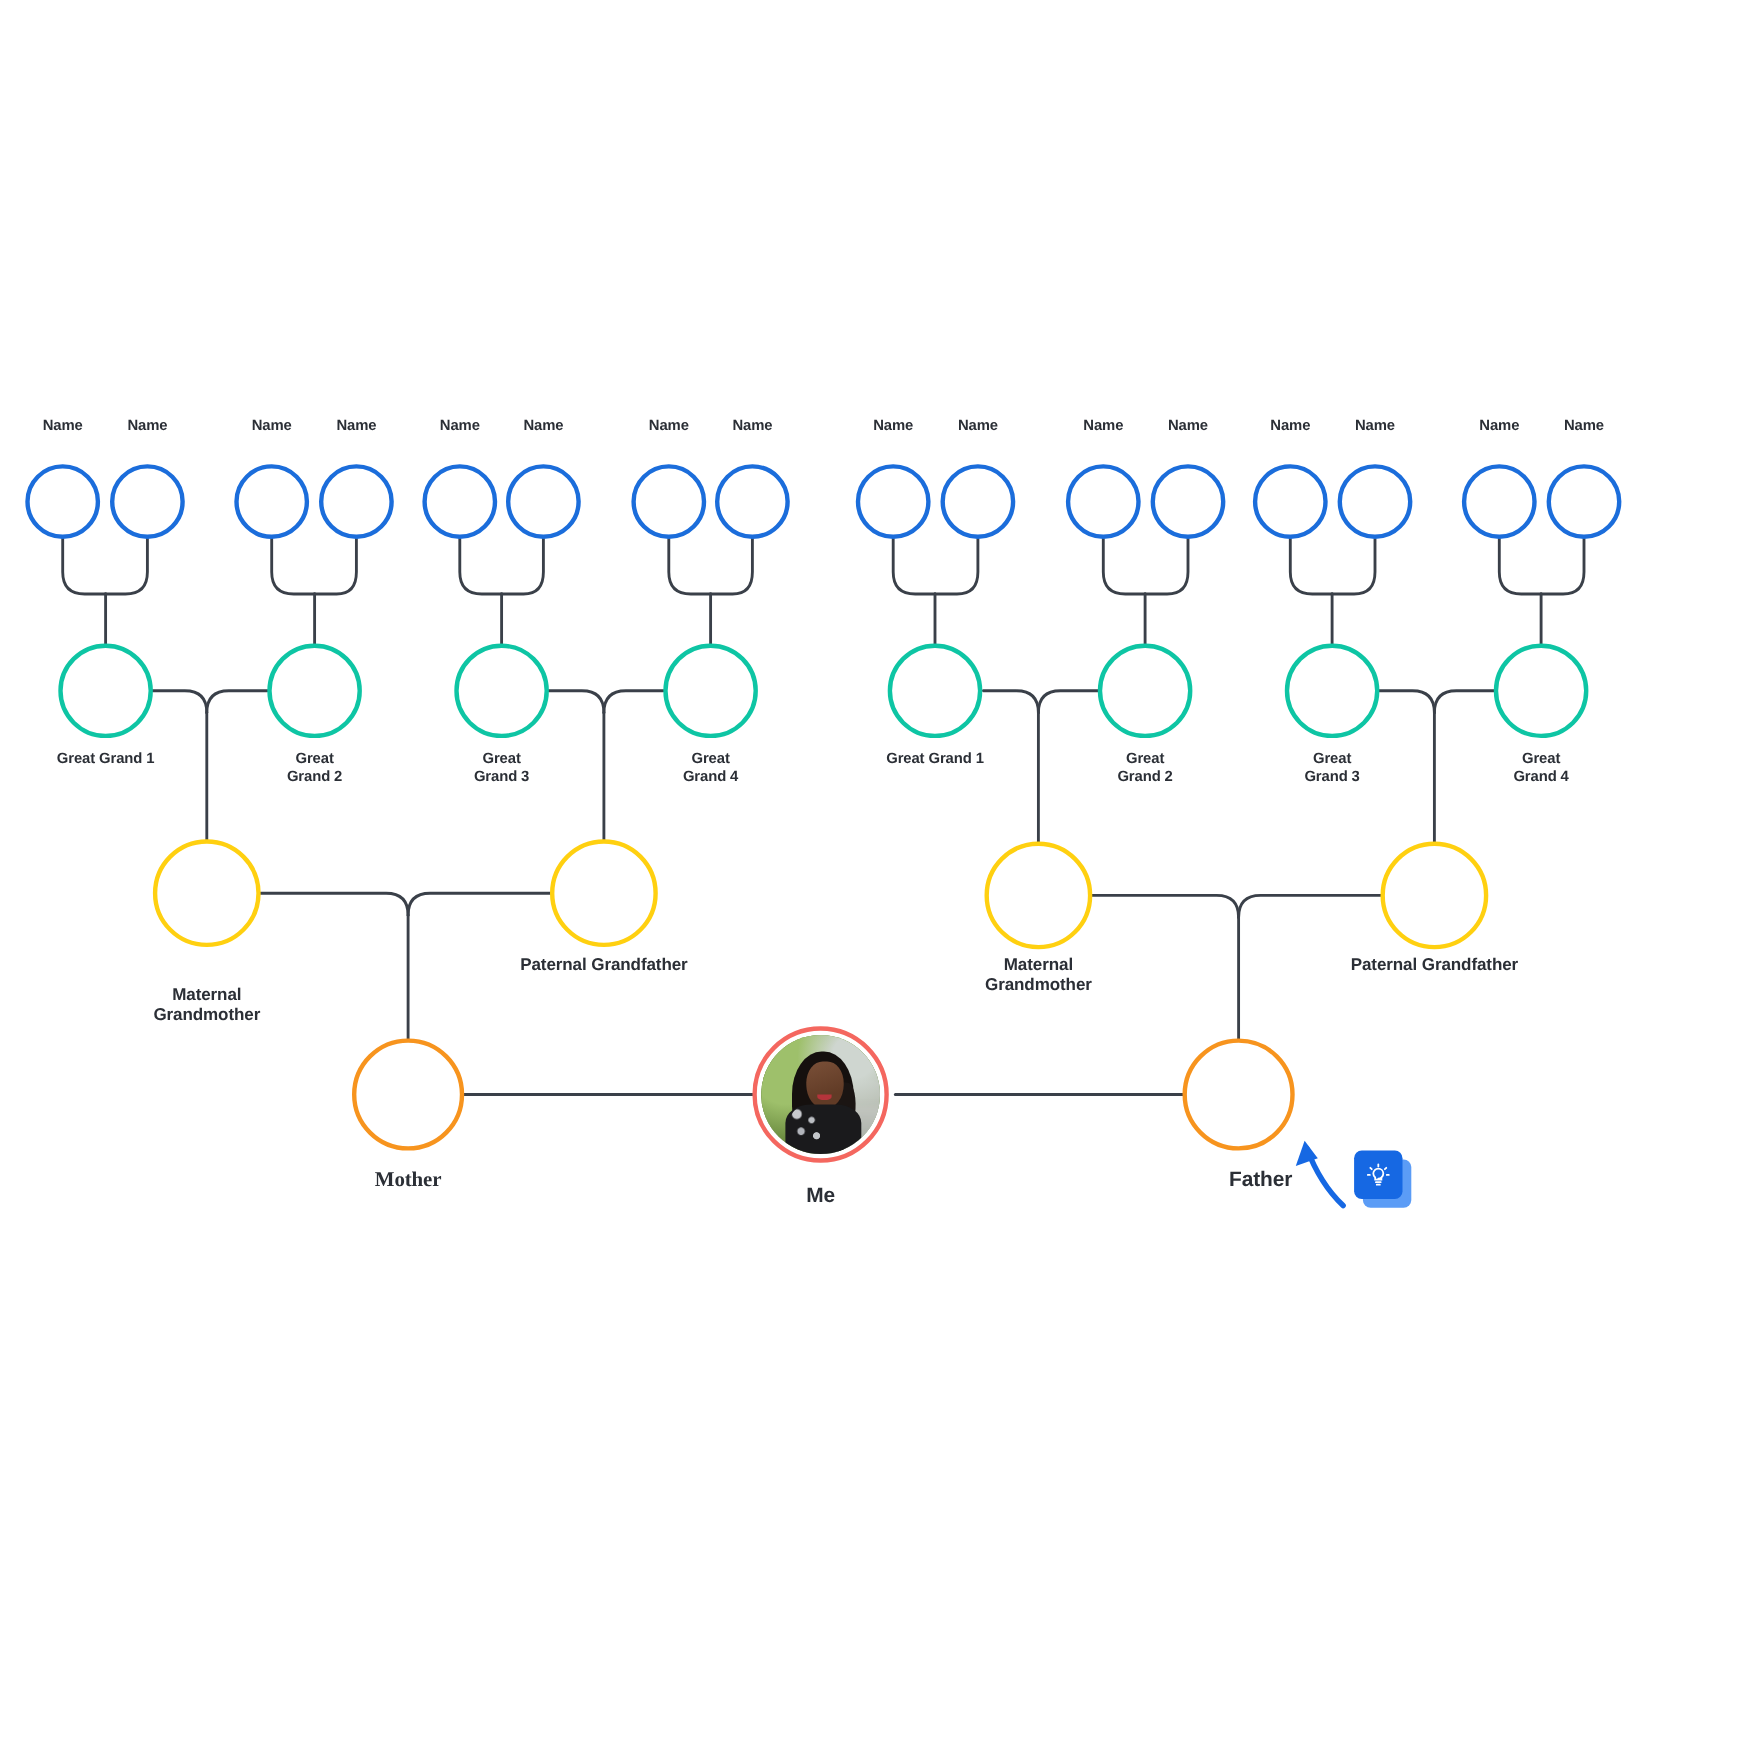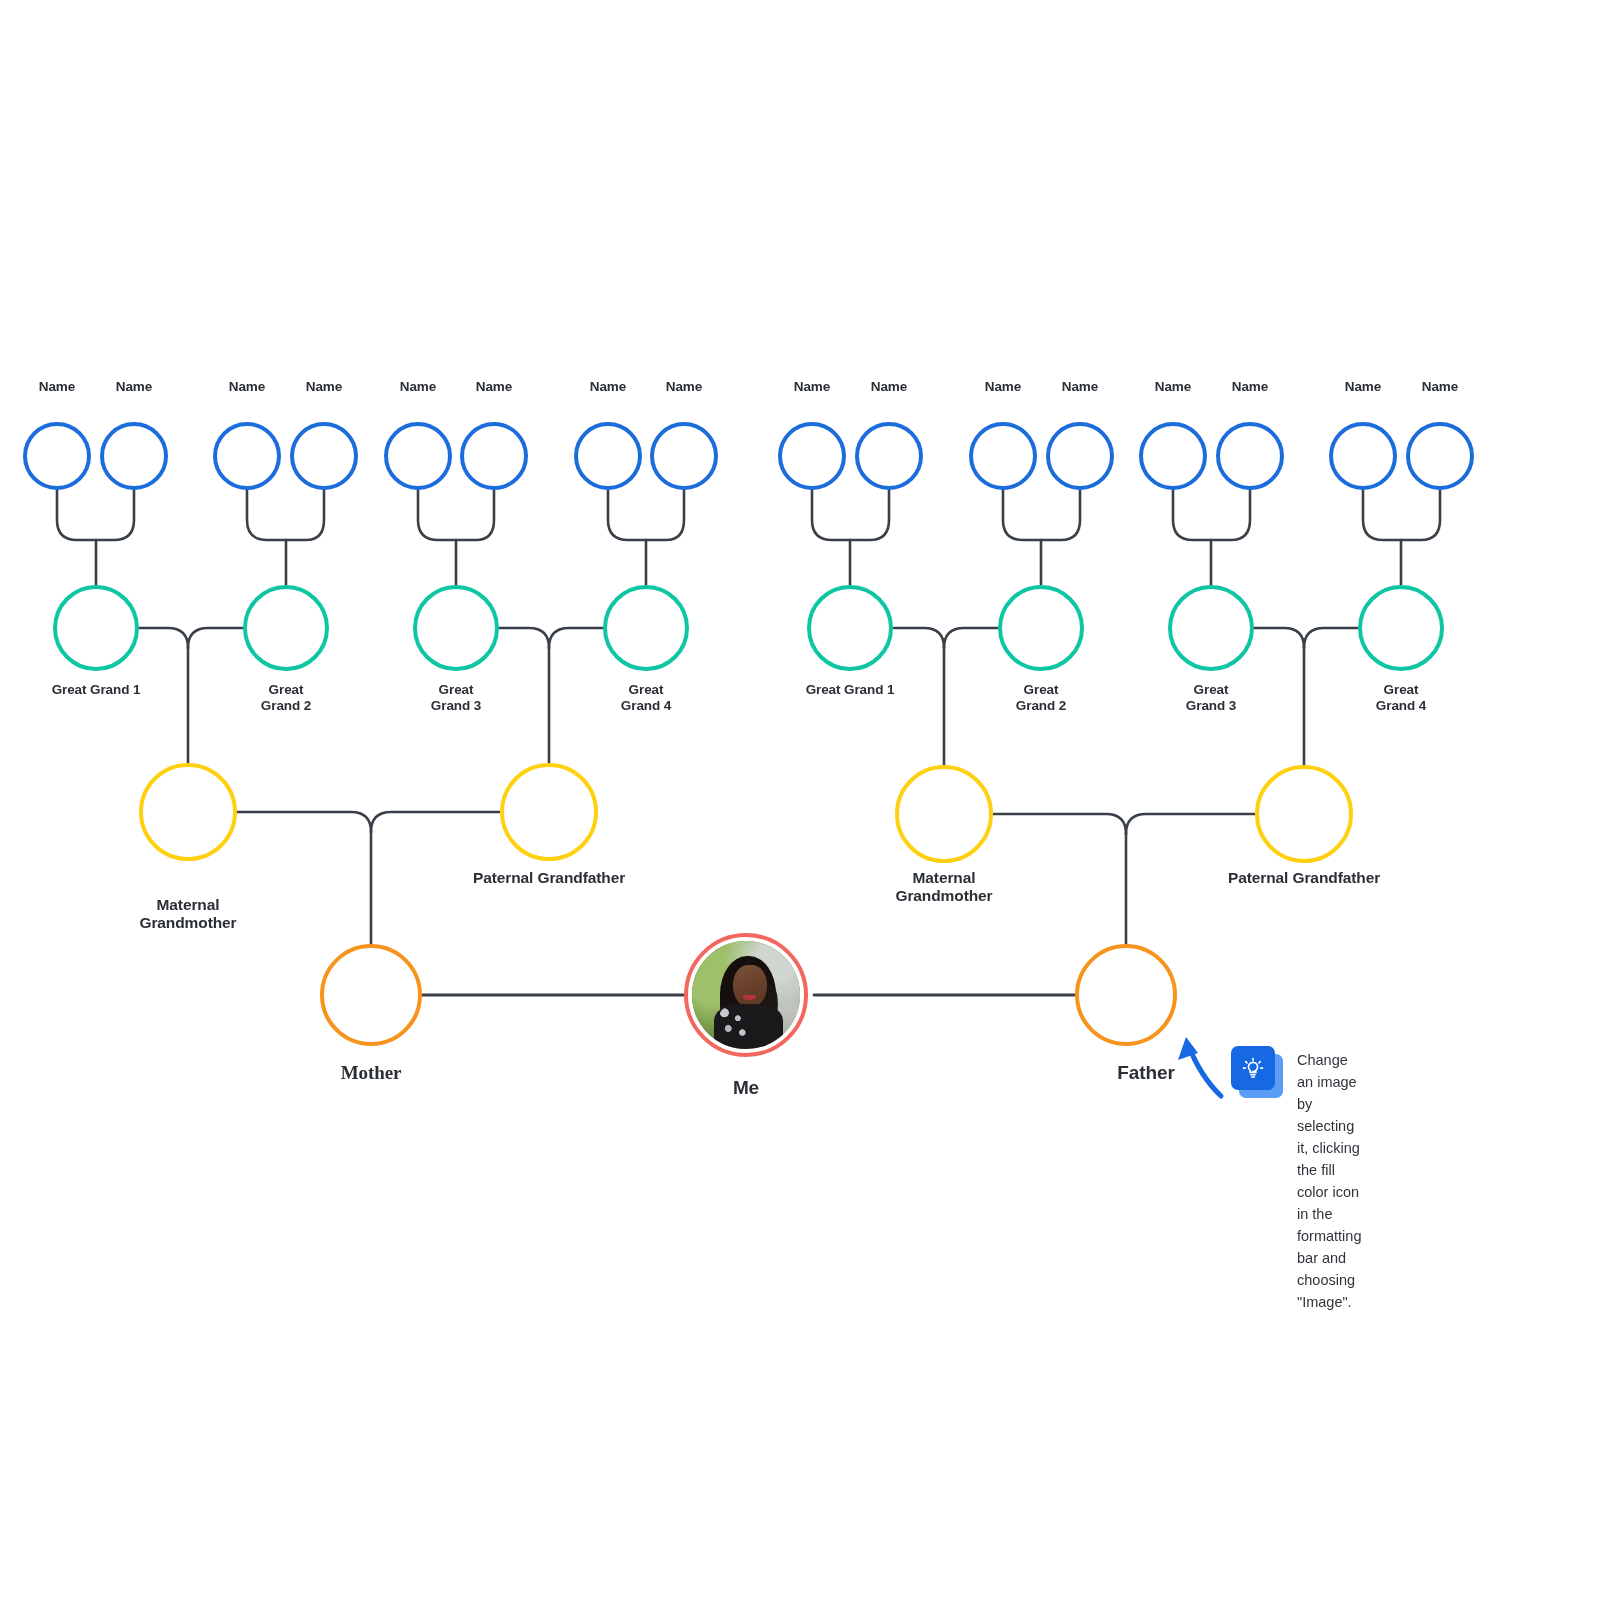--- a/index.html
+++ b/index.html
@@ -320,16 +320,15 @@
           <path d="M10 18.2h4"></path>
           <path d="M10.7 20.3h2.6"></path>
           <path d="M12 3.3V5"></path>
           <path d="M5.3 6.1 6.5 7.3"></path>
           <path d="M18.7 6.1 17.5 7.3"></path>
           <path d="M3.2 12.1h1.7"></path>
           <path d="M19.1 12.1h1.7"></path>
         </svg>
       </div>
     </div>
-    <div id="hint-text">Change an image by selecting it, clicking the fill color icon in the formatting bar and choosing "Image".</div>
   </div>
 
 </div>
 
 </body></html>

